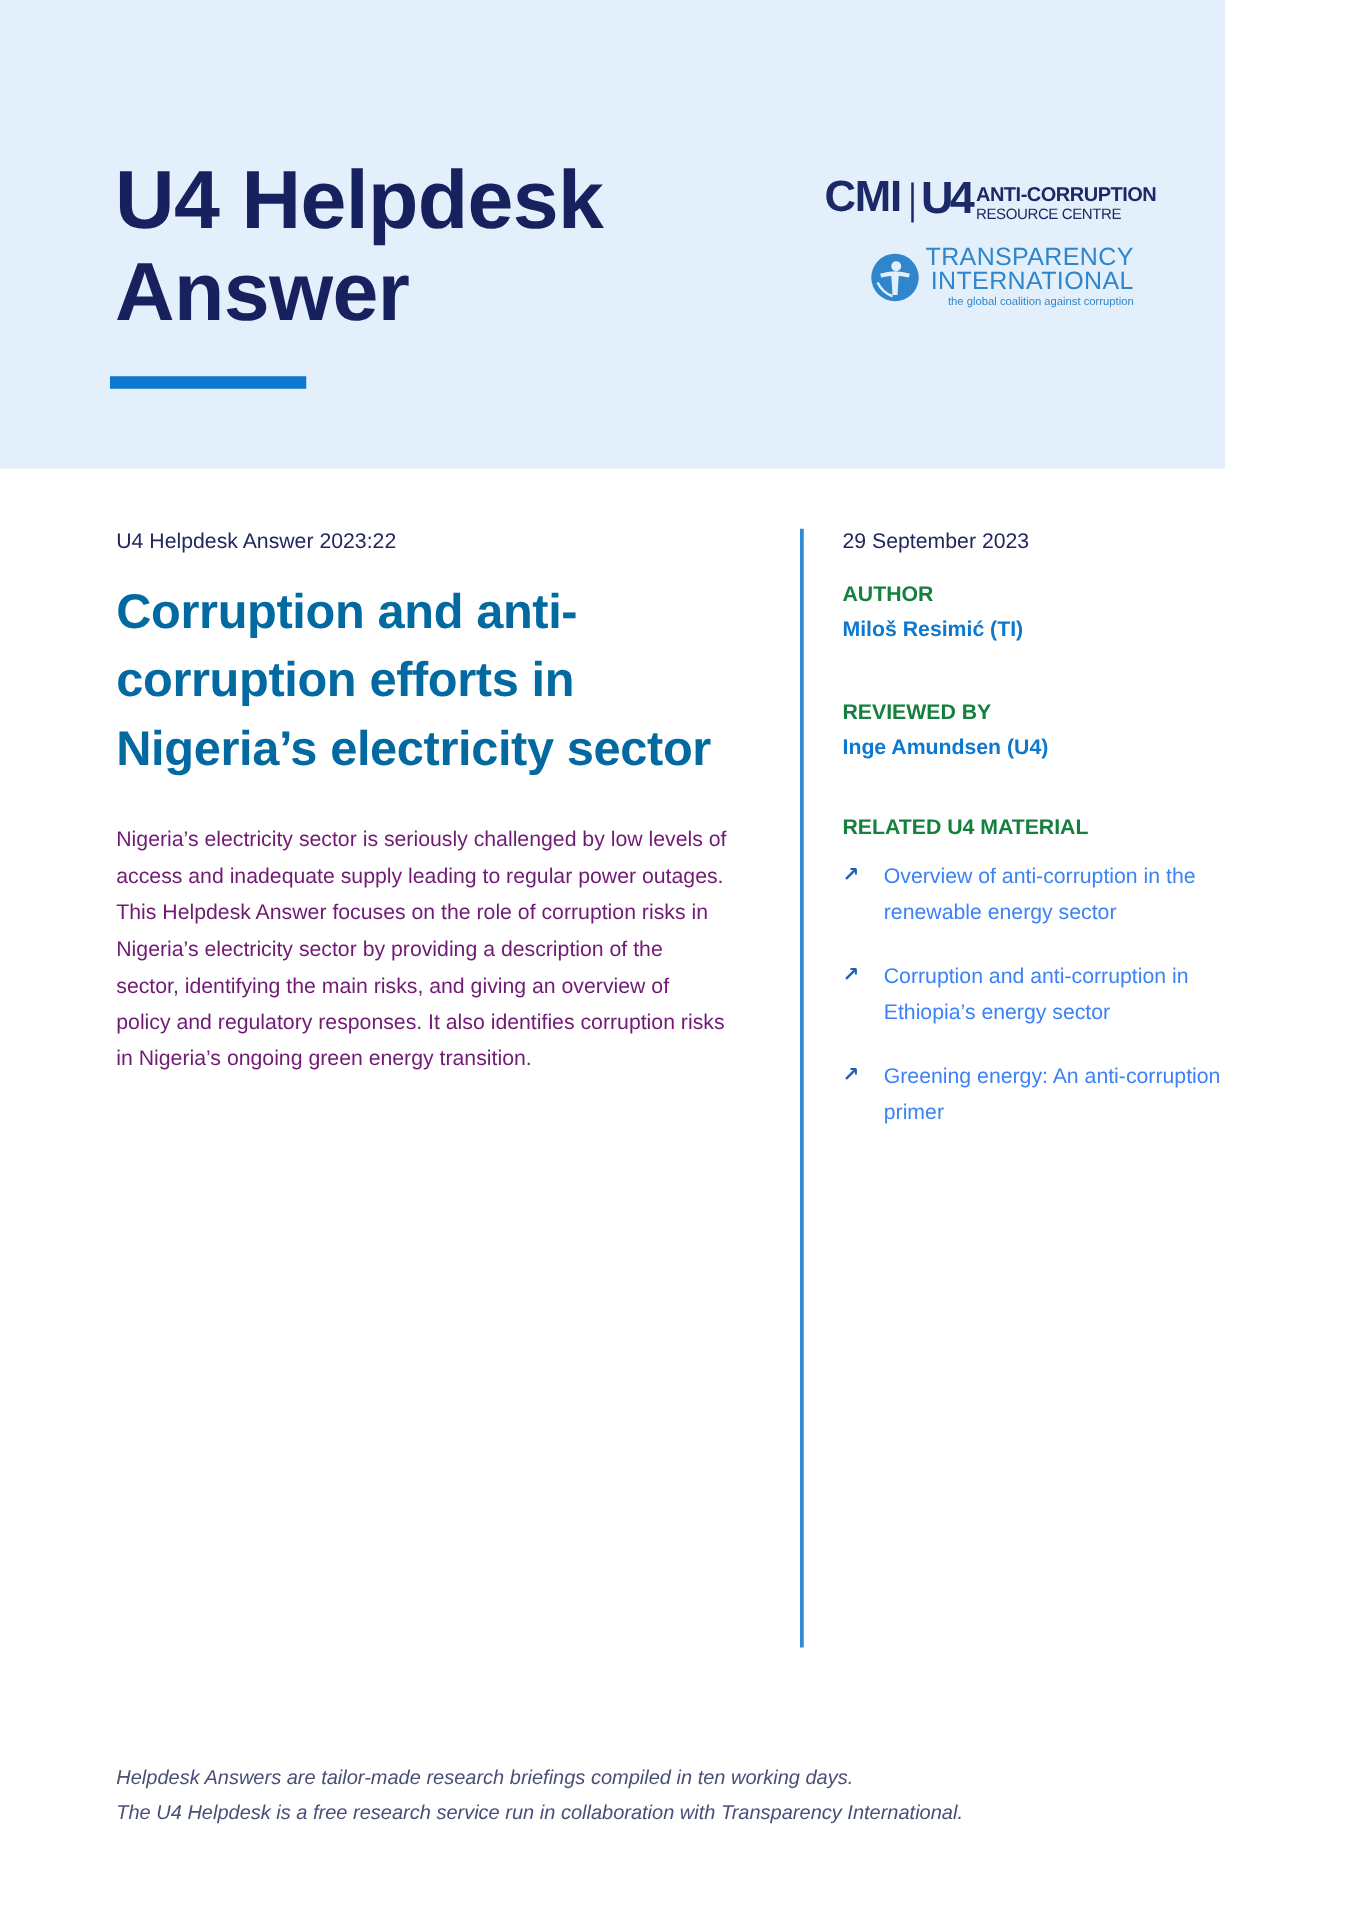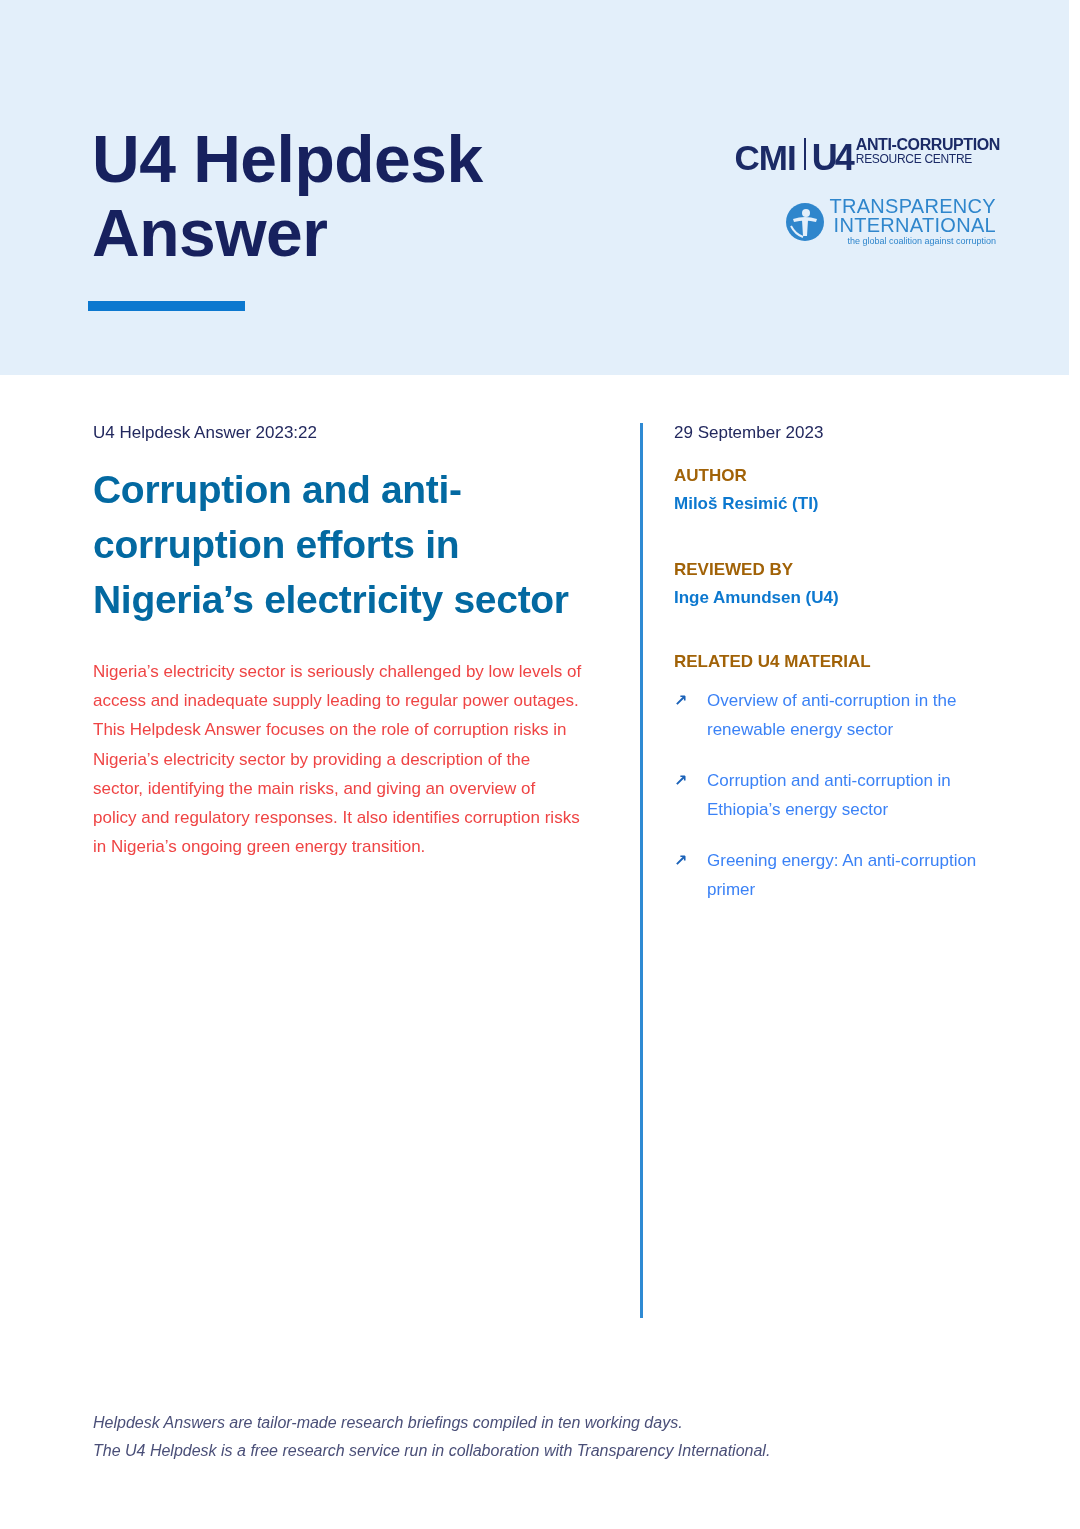--- a/index.html
+++ b/index.html
@@ -1,46 +1,46 @@
 <!DOCTYPE html>
 <html><head>
 <meta charset="utf-8">
 <style>
   * { margin: 0; padding: 0; box-sizing: border-box; }
   html, body { width: 1080px; height: 1529px; background: #ffffff; overflow: hidden; }
   body { font-family: "Liberation Sans", "DejaVu Sans", sans-serif; color: #1b2160; position: relative; }
 
-  .hero { position: absolute; left: 0; top: 0; width: 1069px; height: 375px; background: #e3effa; }
+  .hero { position: absolute; left: 0; top: 0; width: 980px; height: 375px; background: #e3effa; }
   .hero-title { position: absolute; left: 92px; top: 122px; font-size: 66px; line-height: 74px; font-weight: bold; color: #17215e; letter-spacing: -0.5px; }
   .hero-bar { position: absolute; left: 88px; top: 301px; width: 157px; height: 10px; background: #0c78cf; }
 
-  .logo-cmi { position: absolute; right: 69px; top: 138px; display: flex; align-items: flex-start; height: 40px; }
+  .logo-cmi { position: absolute; right: 55px; top: 138px; display: flex; align-items: flex-end; height: 40px; }
   .cmi-text { font-size: 35px; font-weight: bold; color: #1b2a66; letter-spacing: -1px; line-height: 40px; }
   .logo-sep { width: 2px; height: 32px; background: #1b2a66; margin: 0 6px 0 8px; }
   .u4-mark { font-size: 36px; font-weight: bold; color: #1b2a66; line-height: 40px; margin-right: 4px; letter-spacing: -3px; }
   .u4-text { display: flex; flex-direction: column; line-height: 14px; }
   .u4-line1 { font-size: 16px; font-weight: bold; color: #1b2a66; letter-spacing: -0.4px; }
   .u4-line2 { font-size: 12px; color: #1b2a66; letter-spacing: -0.3px; }
 
   .logo-ti { position: absolute; right: 73px; top: 197px; display: flex; align-items: center; }
   .ti-globe { width: 40px; height: 40px; margin-right: 4px; }
   .ti-text { display: flex; flex-direction: column; align-items: flex-end; }
   .ti-line { font-size: 20px; line-height: 19px; color: #2f86cc; letter-spacing: 0.3px; }
   .ti-tag { font-size: 9px; line-height: 12px; color: #2f86cc; }
 
   .left-col { position: absolute; left: 93px; top: 420px; width: 490px; }
   .series { font-size: 17px; color: #22285e; line-height: 26px; }
   .doc-title { margin-top: 16px; font-size: 39px; line-height: 55px; font-weight: bold; color: #0369a1; letter-spacing: -0.3px; }
-  .abstract { margin-top: 30px; font-size: 17px; line-height: 29.2px; color: #ef4444; width: 490px; }
+  .abstract { margin-top: 30px; font-size: 17px; line-height: 29.2px; color: #701a75; width: 490px; }
 
   .divider { position: absolute; left: 640px; top: 423px; width: 3px; height: 895px; background: #2f8ad3; }
 
   .right-col { position: absolute; left: 674px; top: 420px; width: 340px; }
   .date { font-size: 17px; line-height: 26px; color: #22285e; }
-  .sec-label { font-size: 17px; font-weight: bold; color: #a16207; line-height: 28px; }
+  .sec-label { font-size: 17px; font-weight: bold; color: #15803d; line-height: 28px; }
   .person { font-size: 17px; font-weight: bold; color: #0c78cf; line-height: 28px; }
   .email { font-size: 17px; color: #1e80cf; line-height: 26px; margin-top: 6px; }
   .related-list { list-style: none; margin-top: 10px; }
   .related-item { display: flex; align-items: flex-start; margin-bottom: 22px; }
   .arrow-icon { width: 33px; flex-shrink: 0; color: #1b62b8; font-size: 16px; line-height: 29px; font-weight: bold; }
   .related-link { font-size: 17px; line-height: 29px; color: #3b82f6; text-decoration: none; width: 290px; }
 
   .footer { position: absolute; left: 93px; top: 1409px; font-size: 16px; line-height: 28px; font-style: italic; color: #4a4f78; }
 </style>
 </head>

